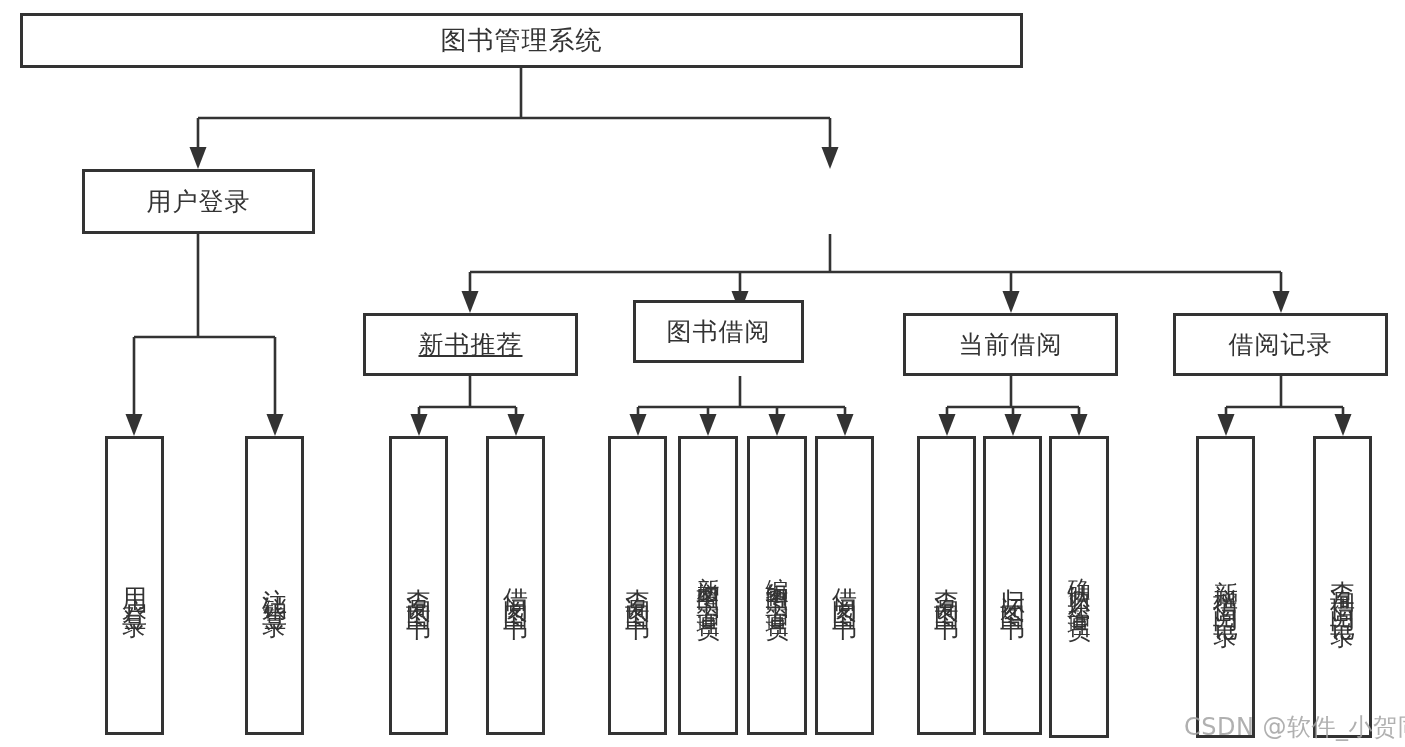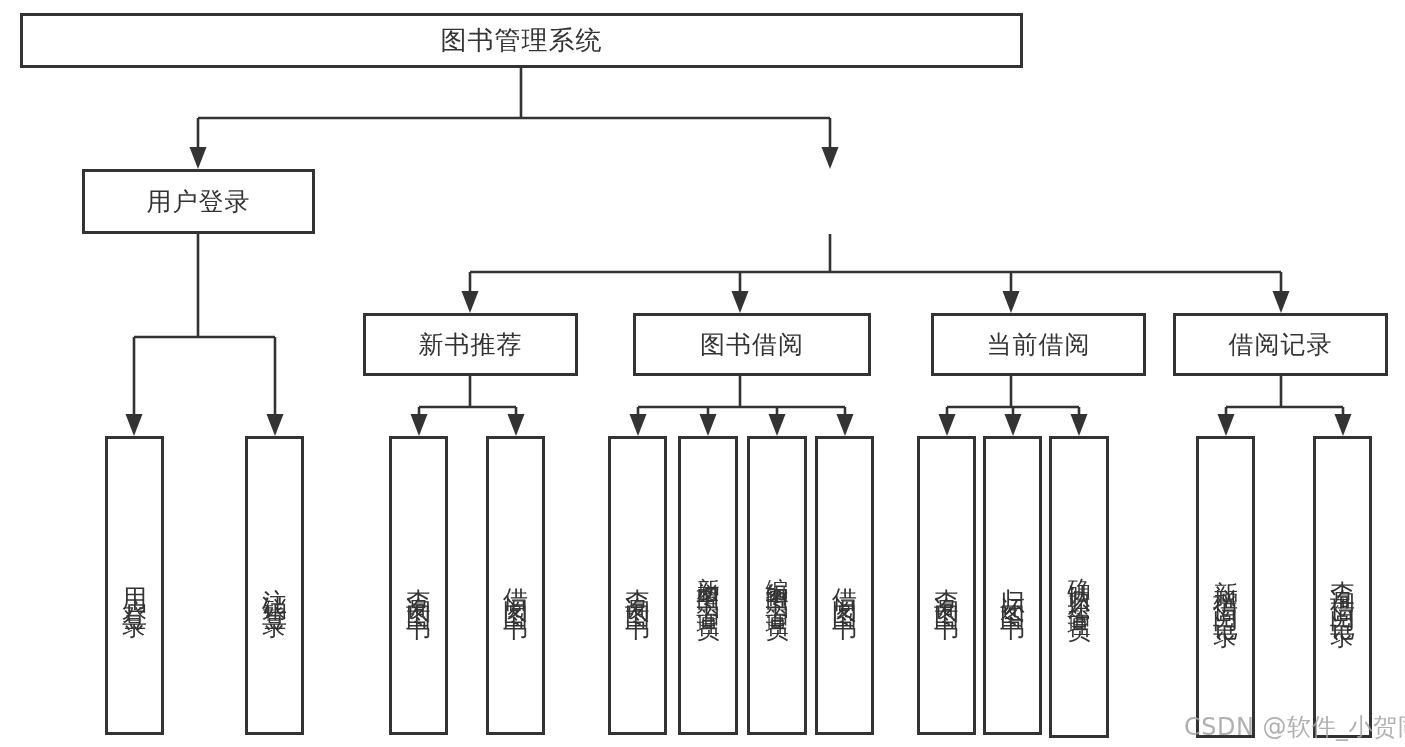--- a/index.html
+++ b/index.html
@@ -75,27 +75,27 @@
   </svg>
 
   <div class="box hbox title" style="left:20px;top:13px;width:1003px;height:55px;">
     <span>图书管理系统</span>
   </div>
 
   <div class="box hbox" style="left:82px;top:169px;width:233px;height:65px;">
     <span>用户登录</span>
   </div>
 
-  <div class="box hbox" style="left:363px;top:313px;width:215px;height:63px;">
+  <div class="box hbox" style="left:363px;top:313px;width:215px;height:63px;text-decoration:underline;">
     <span>新书推荐</span>
   </div>
-  <div class="box hbox" style="left:633px;top:313px;width:238px;height:63px;">
+  <div class="box hbox" style="left:633px;top:300px;width:171px;height:63px;">
     <span>图书借阅</span>
   </div>
-  <div class="box hbox" style="left:903px;top:313px;width:215px;height:63px;margin-left:28px;">
+  <div class="box hbox" style="left:903px;top:313px;width:215px;height:63px;">
     <span>当前借阅</span>
   </div>
   <div class="box hbox" style="left:1173px;top:313px;width:215px;height:63px;">
     <span>借阅记录</span>
   </div>
 
   <div class="box vbox" style="left:105px;top:436px;width:59px;height:299px;">
     <span class="vtext">用户登录</span>
   </div>
   <div class="box vbox" style="left:245px;top:436px;width:59px;height:299px;">

